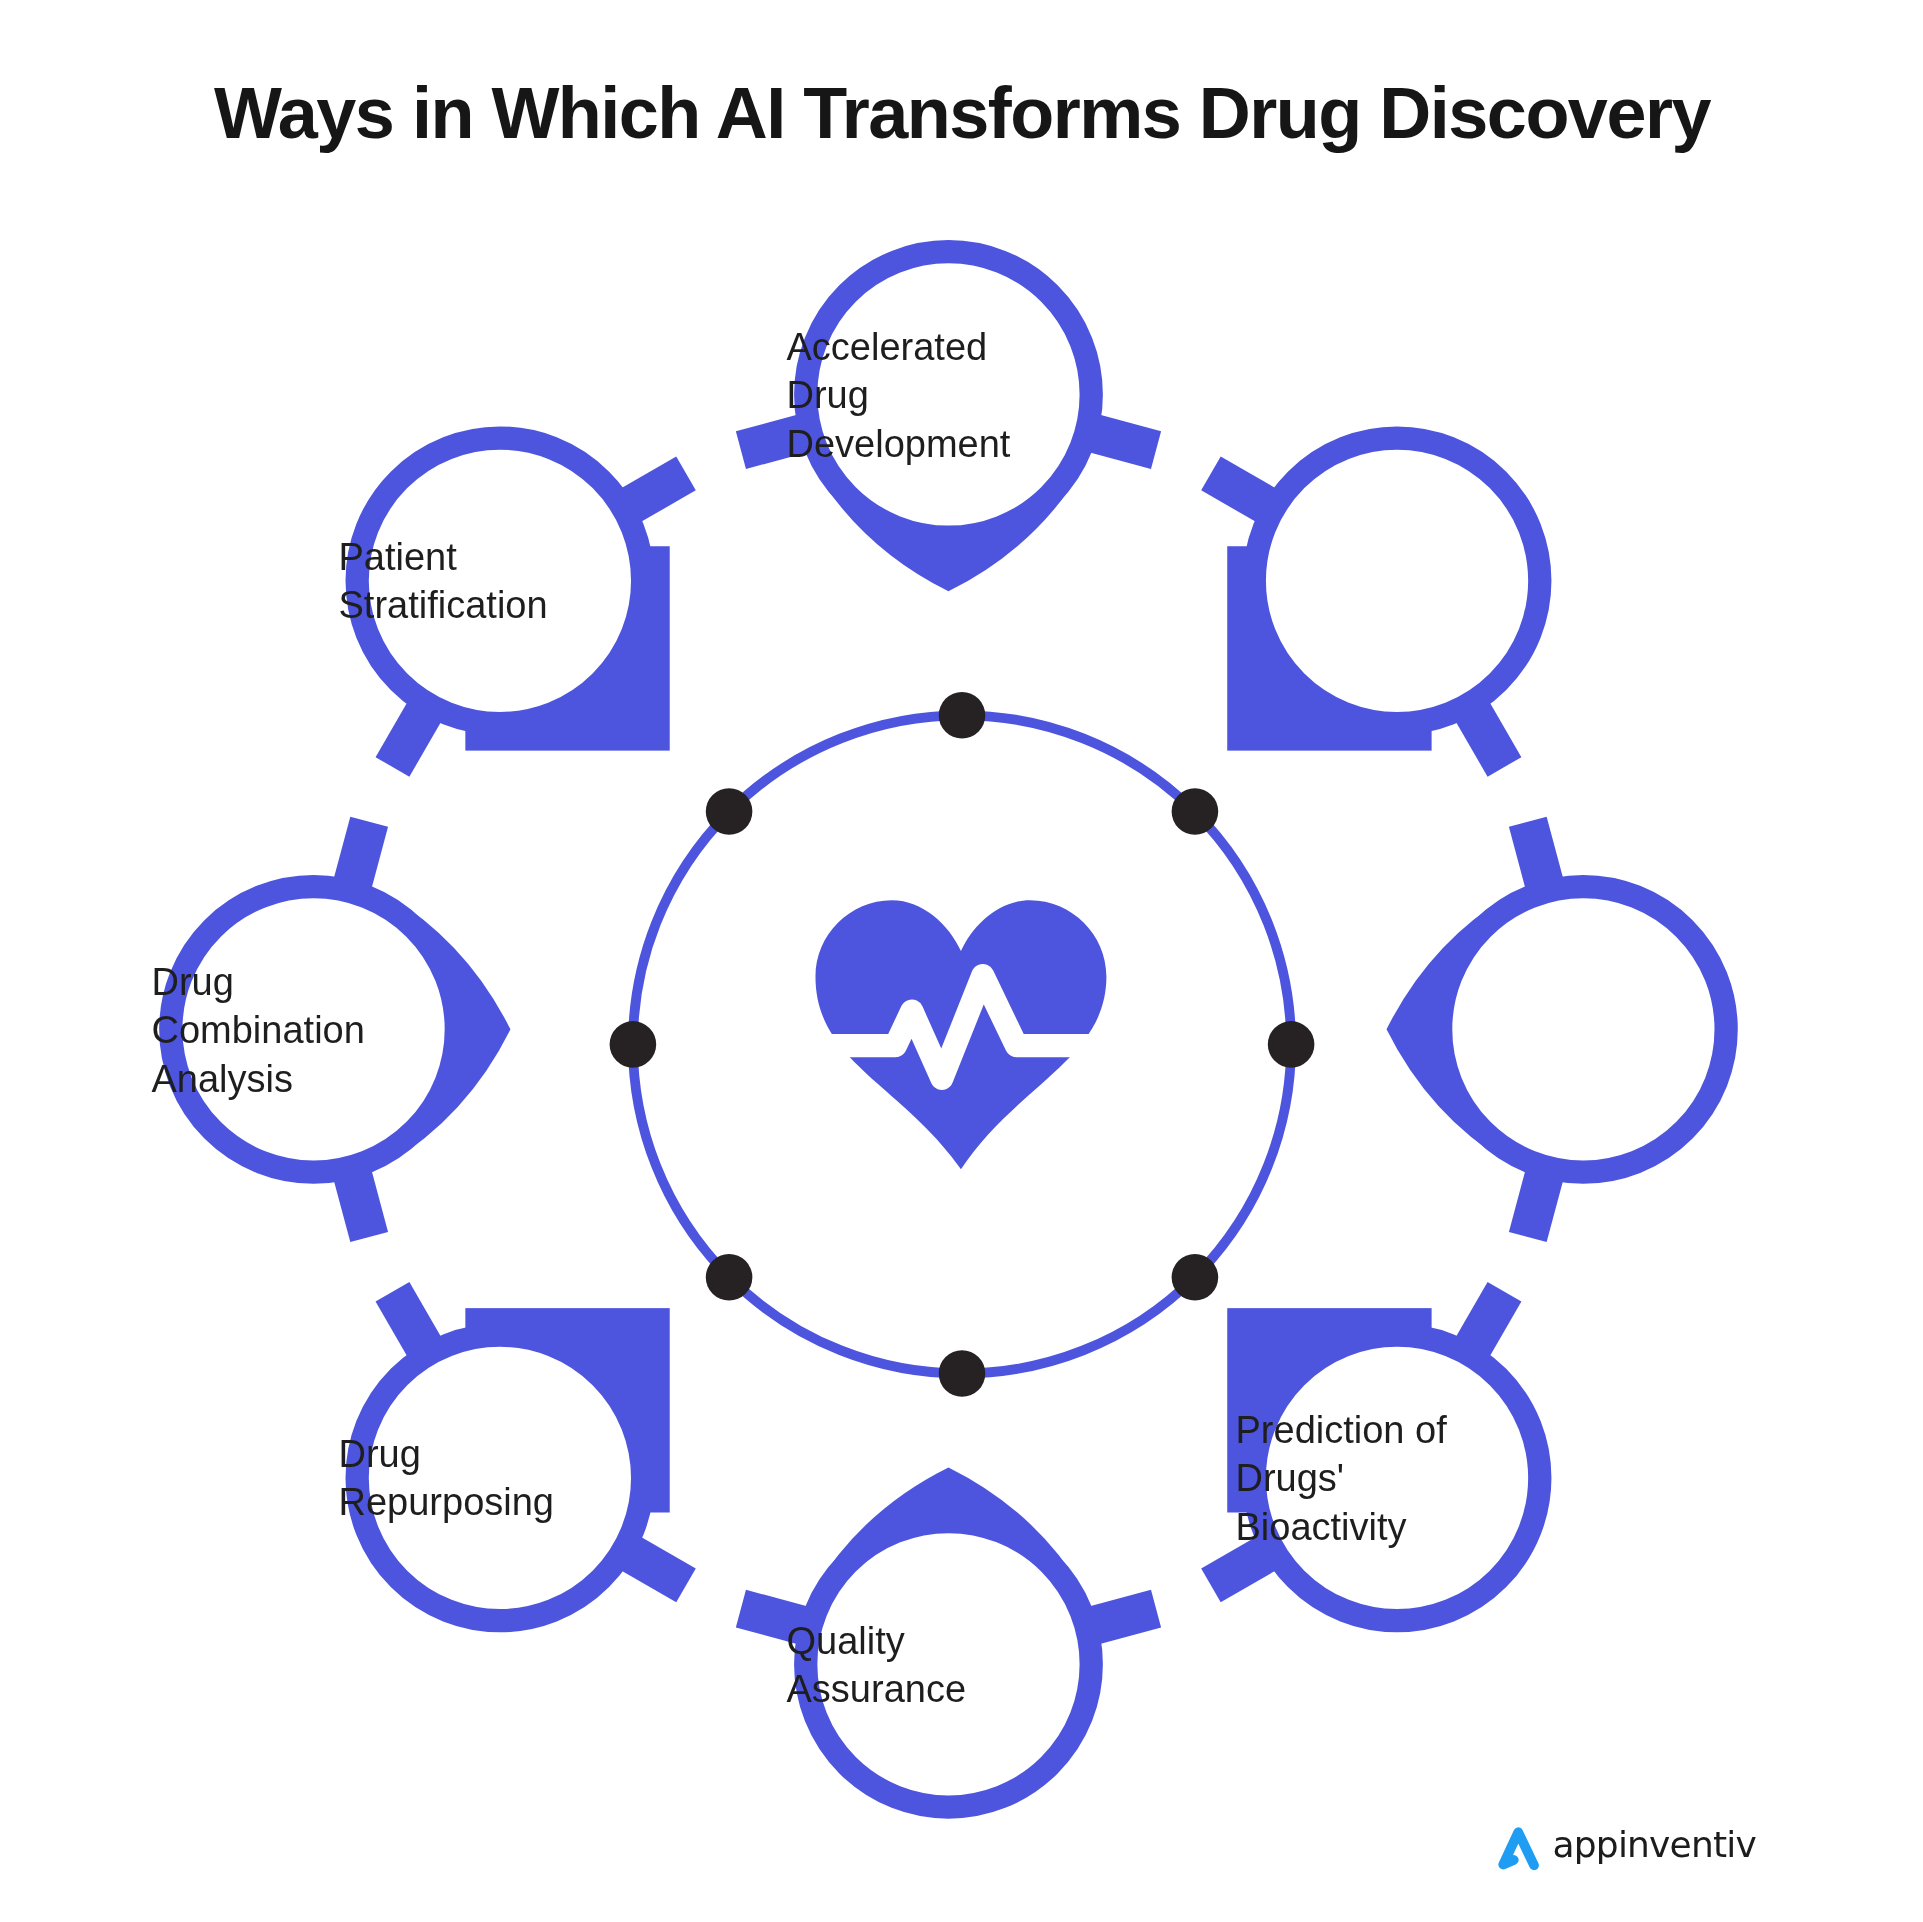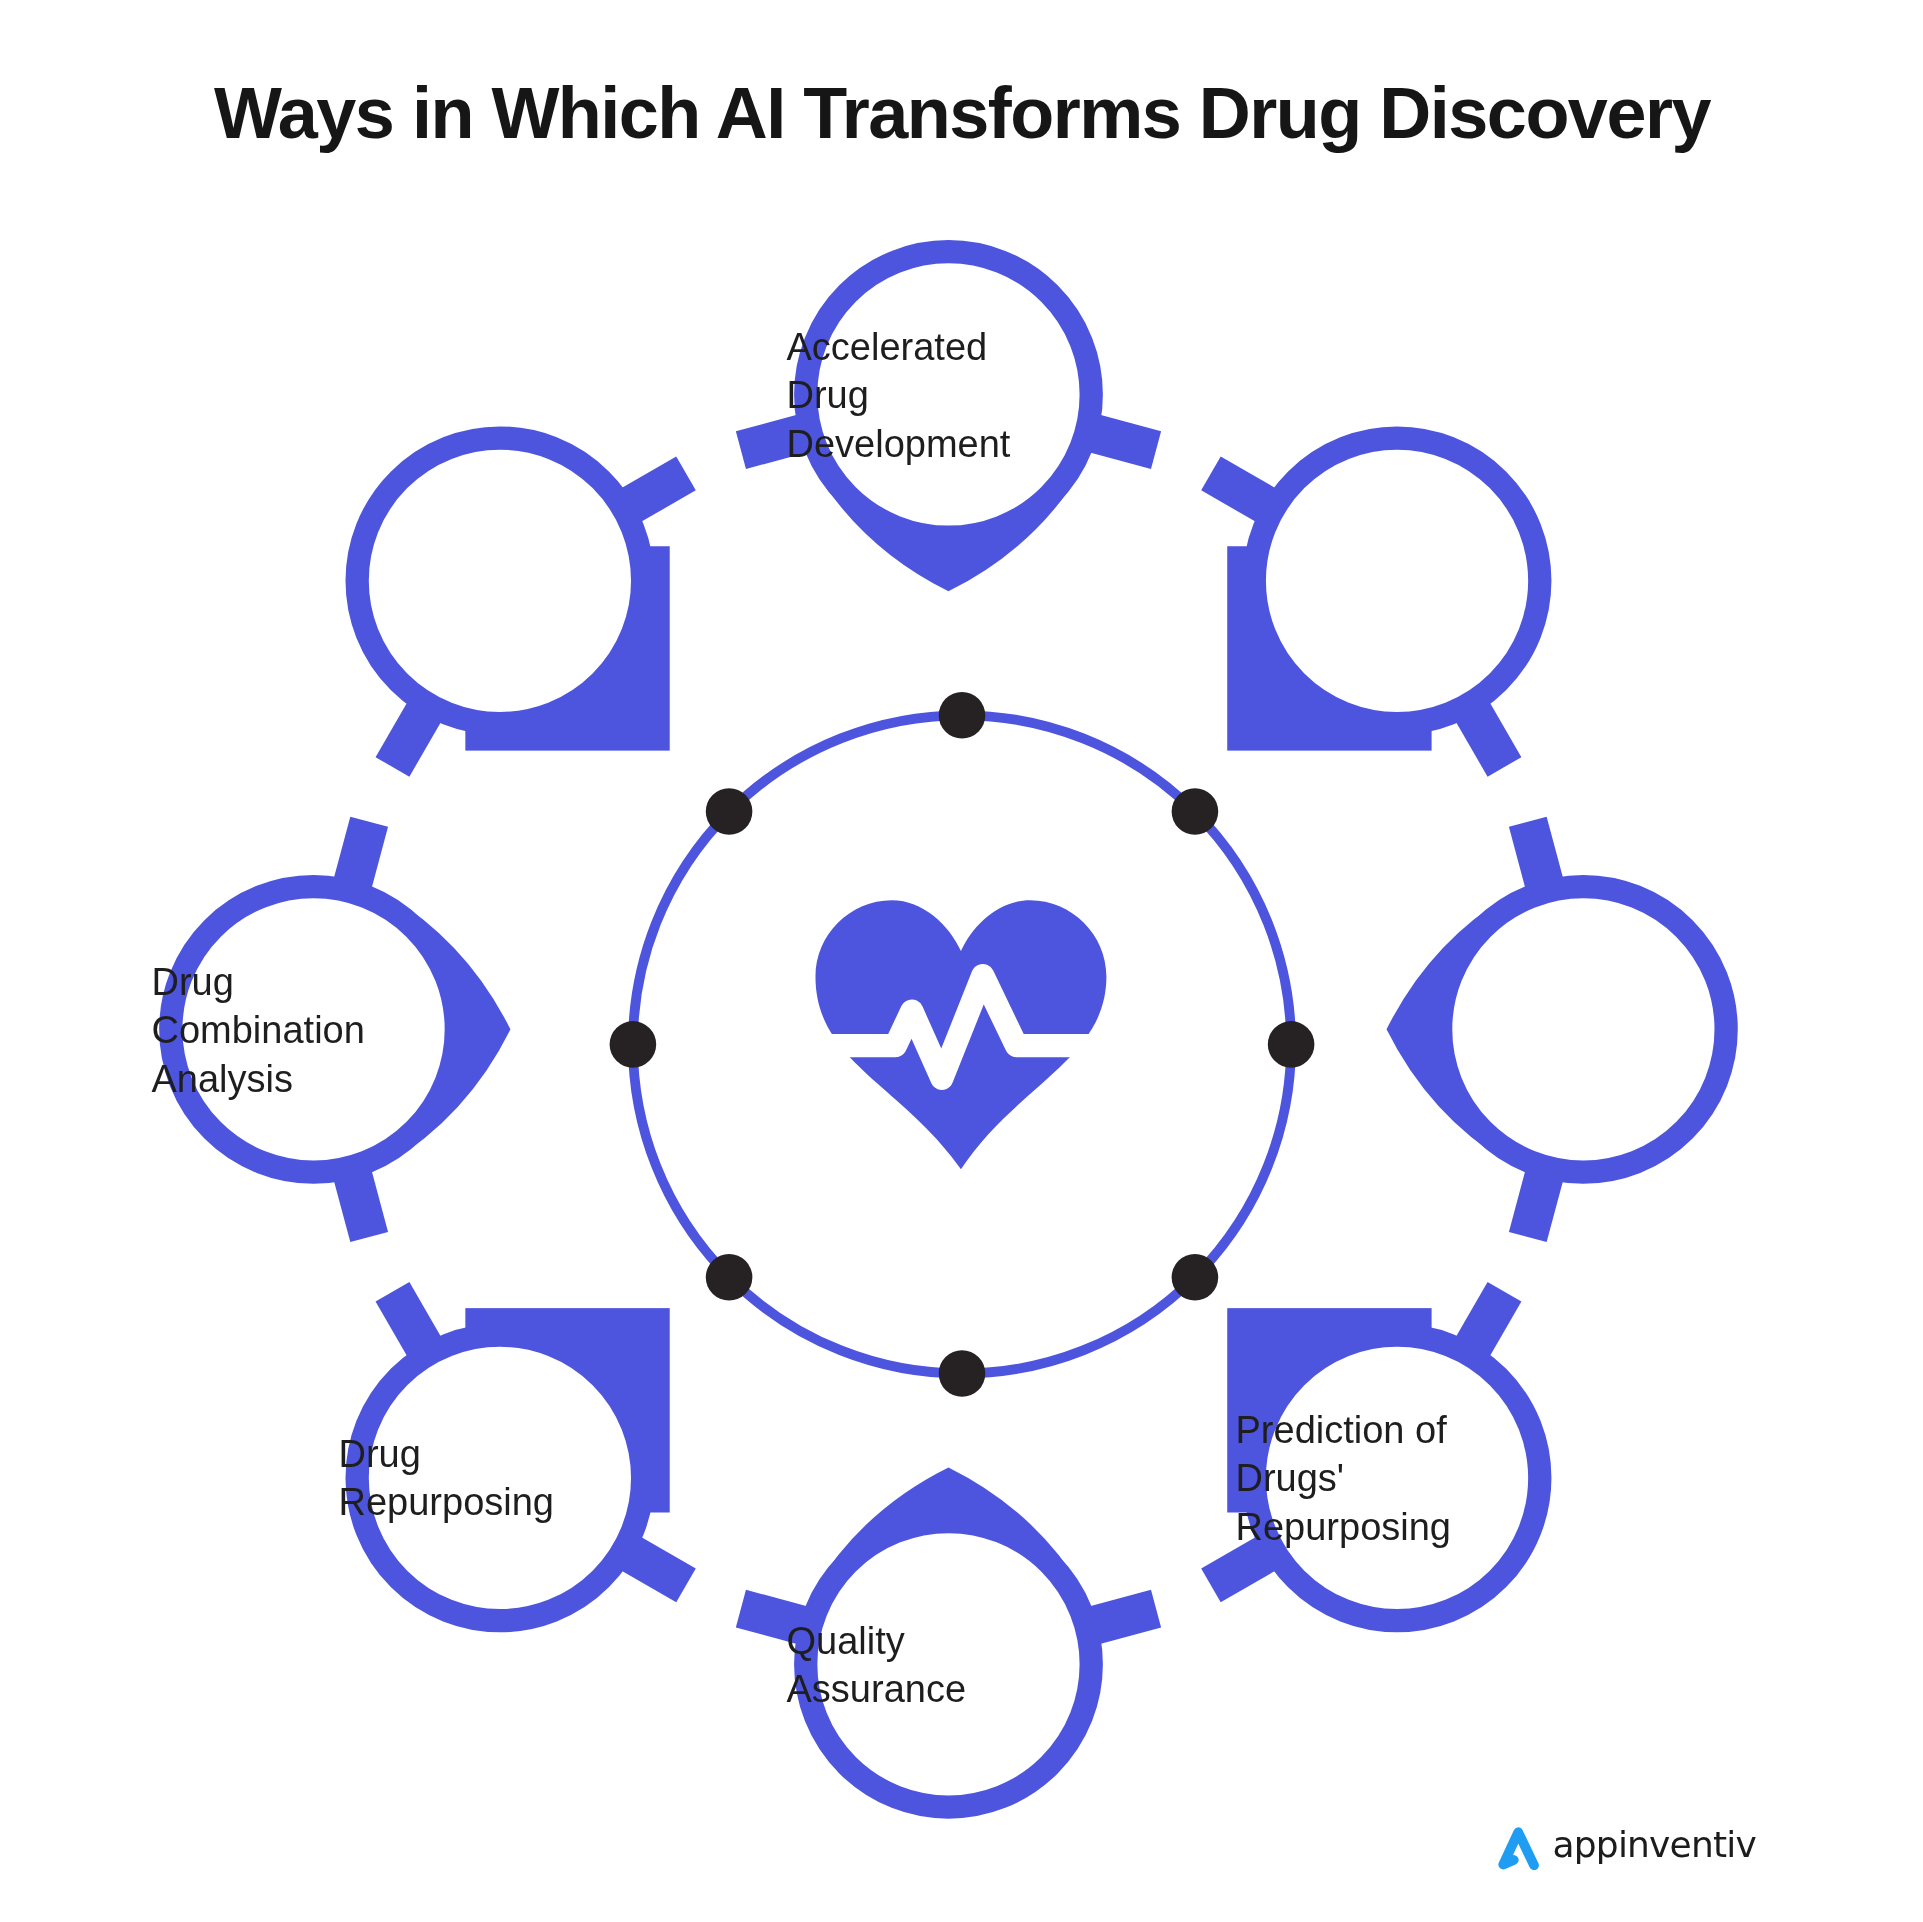--- a/index.html
+++ b/index.html
@@ -138,28 +138,30 @@
       <rect class="accent" x="198" y="-26" width="88" height="52" transform="rotate(120)"></rect>
       <circle class="ringc" r="190"></circle>
     </g>
   </svg>
 
   <div class="label" style="left:948px;top:395px">Accelerated
 Drug
 Development</div>
   <div class="label" style="left:1397px;top:1478px">Prediction of
 Drugs'
-Repurposing</div>
+Bioactivity</div>
   <div class="label" style="left:948px;top:1665px">Quality
 Assurance</div>
   <div class="label" style="left:500px;top:1478px">Drug
 Repurposing</div>
   <div class="label" style="left:313px;top:1030px">Drug
 Combination
 Analysis</div>
+  <div class="label" style="left:500px;top:581px">Patient
+Stratification</div>
 
   <div class="logo">
     <svg width="50" height="48" viewBox="0 0 66 64" aria-hidden="true">
       <path class="logo-mark" d="M26 48 L12 54 L32 11 L53 55"></path>
     </svg>
     <span class="logo-text">appinventiv</span>
   </div>
 
 </div>
 

